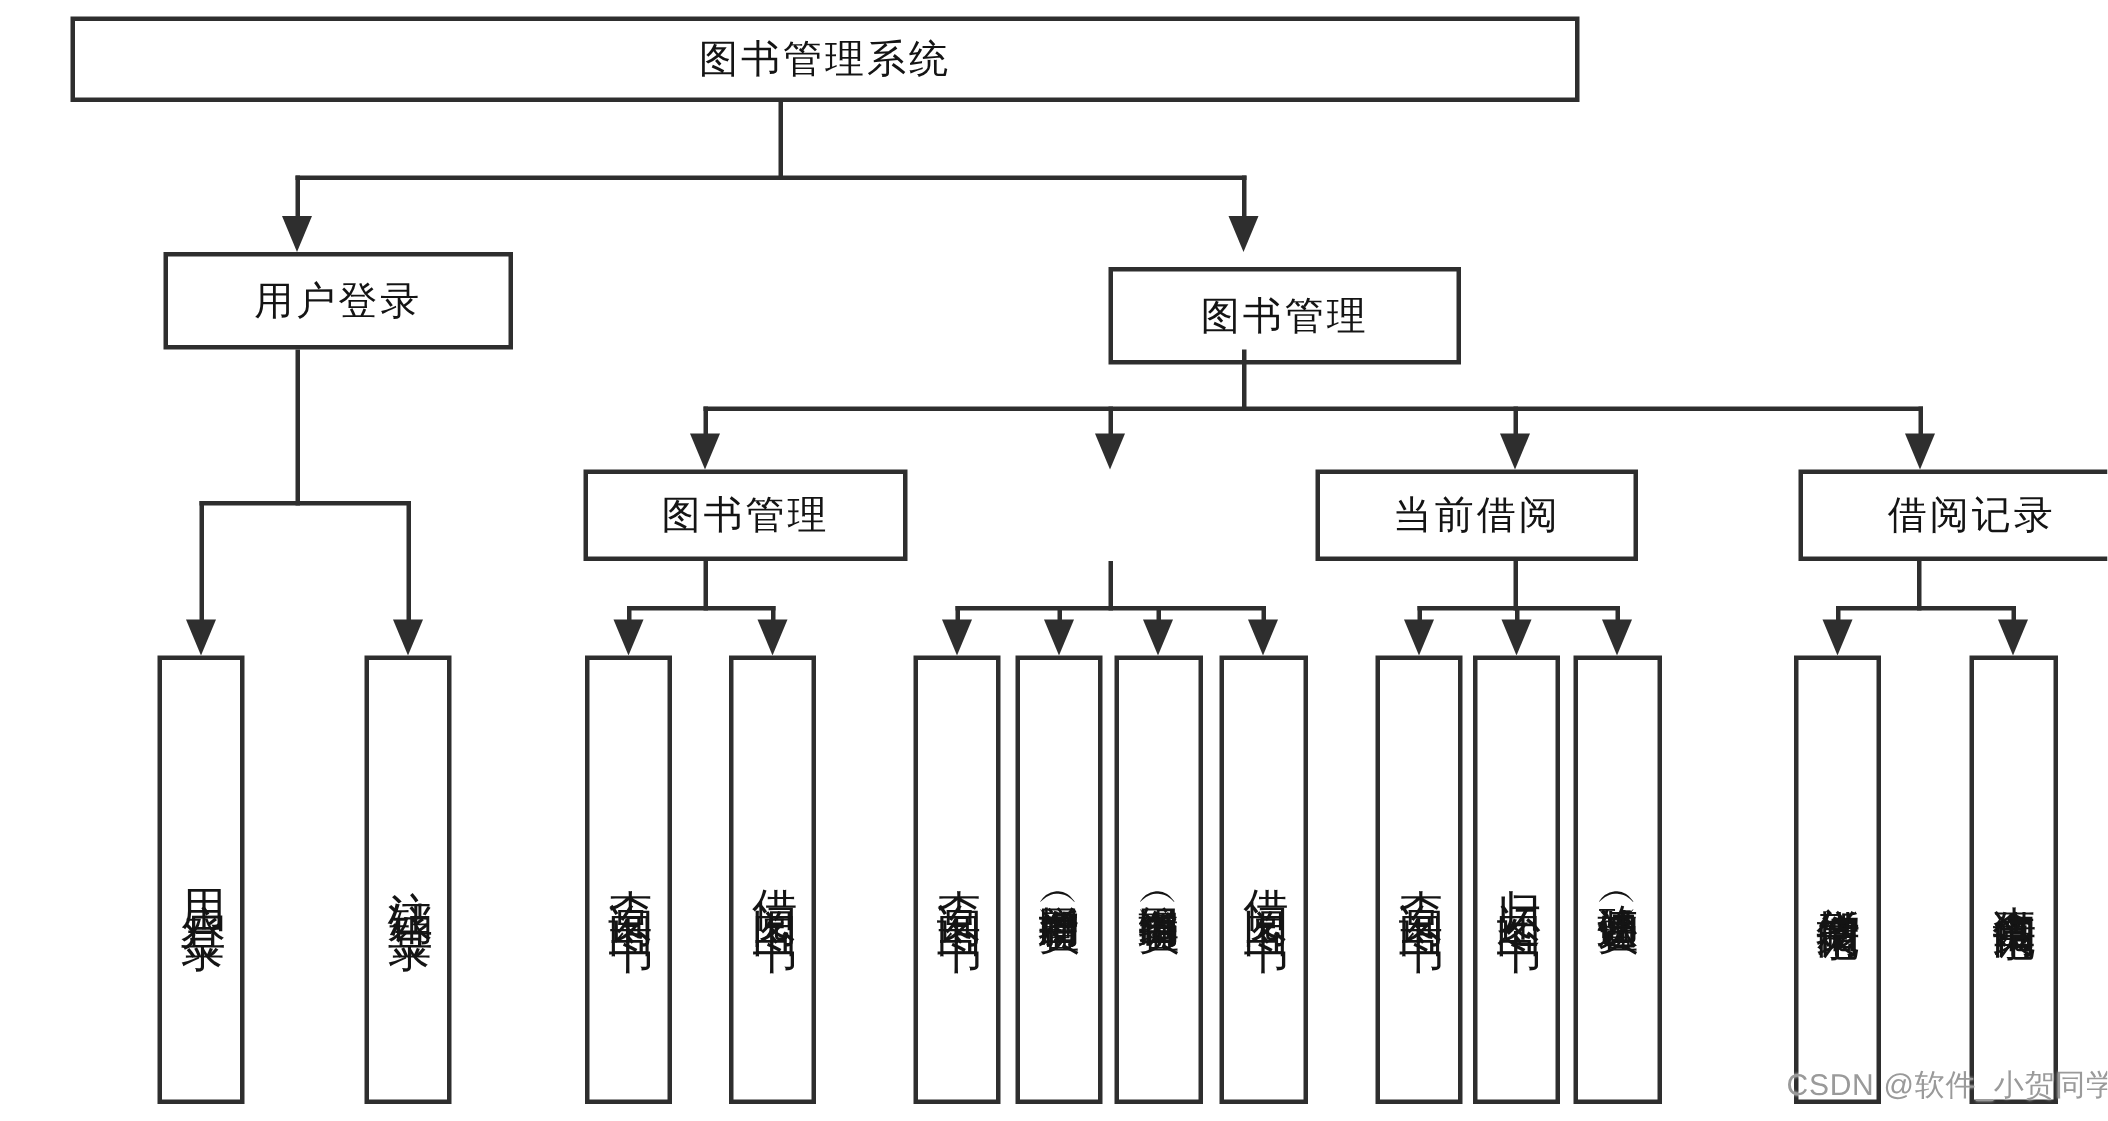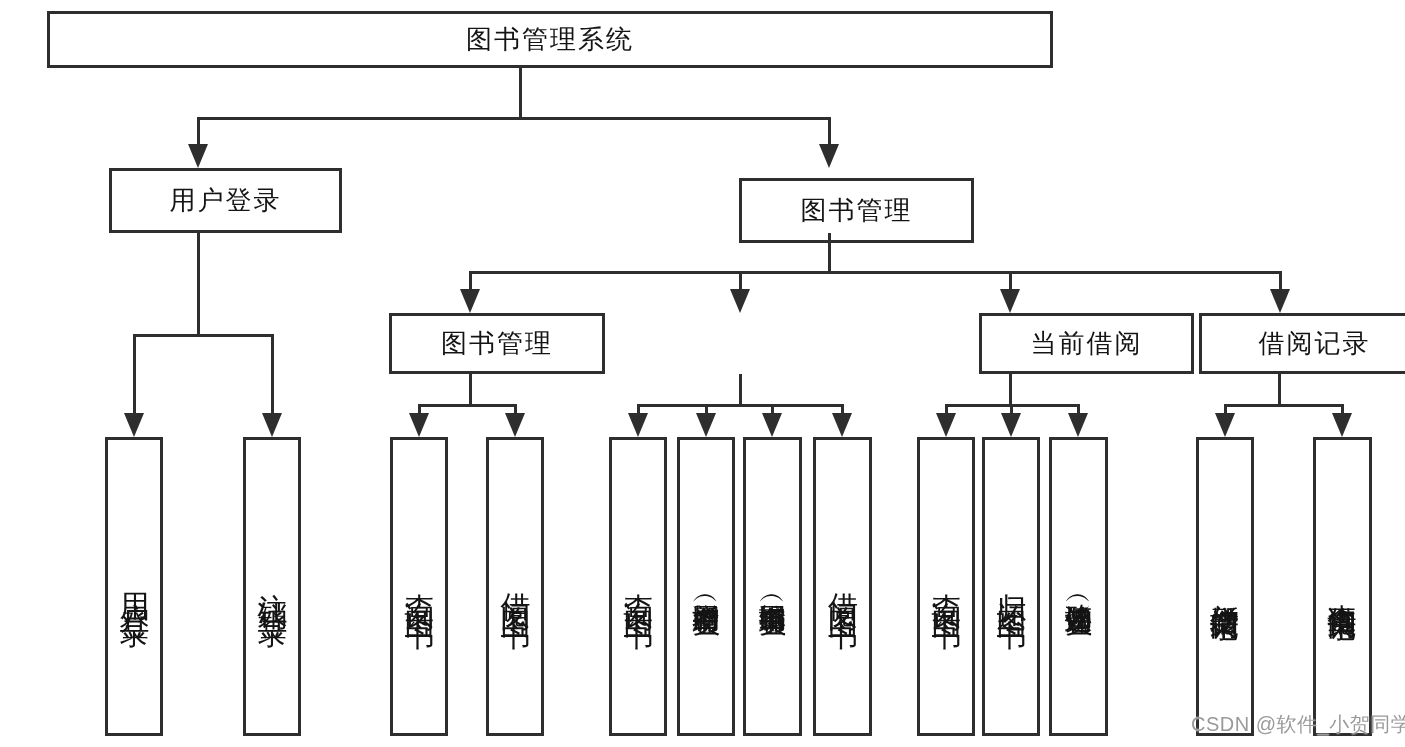--- a/index.html
+++ b/index.html
@@ -73,21 +73,21 @@
   <div class="vl" style="left:739px;top:271px;height:22px;"></div>
   <div class="ah" style="left:730px;top:289px;"></div>
   <div class="vl" style="left:1009px;top:271px;height:22px;"></div>
   <div class="ah" style="left:1000px;top:289px;"></div>
   <div class="vl" style="left:1279px;top:271px;height:22px;"></div>
   <div class="ah" style="left:1270px;top:289px;"></div>
 
   <div class="box hbox" style="left:362px;top:313px;width:216px;height:61px;">
     <span>图书管理</span>
   </div>
-  <div class="box hbox" style="left:952px;top:313px;width:215px;height:61px;">
+  <div class="box hbox" style="left:850px;top:313px;width:215px;height:61px;">
     <span>当前借阅</span>
   </div>
   <div class="box hbox" style="left:1172px;top:313px;width:215px;height:61px;padding-left:16px;">
     <span>借阅记录</span>
   </div>
 
   <div class="vl" style="left:469px;top:374px;height:33px;"></div>
   <div class="hl" style="left:418px;top:404px;width:99px;"></div>
   <div class="vl" style="left:739px;top:374px;height:33px;"></div>
   <div class="hl" style="left:637px;top:404px;width:207px;"></div>

